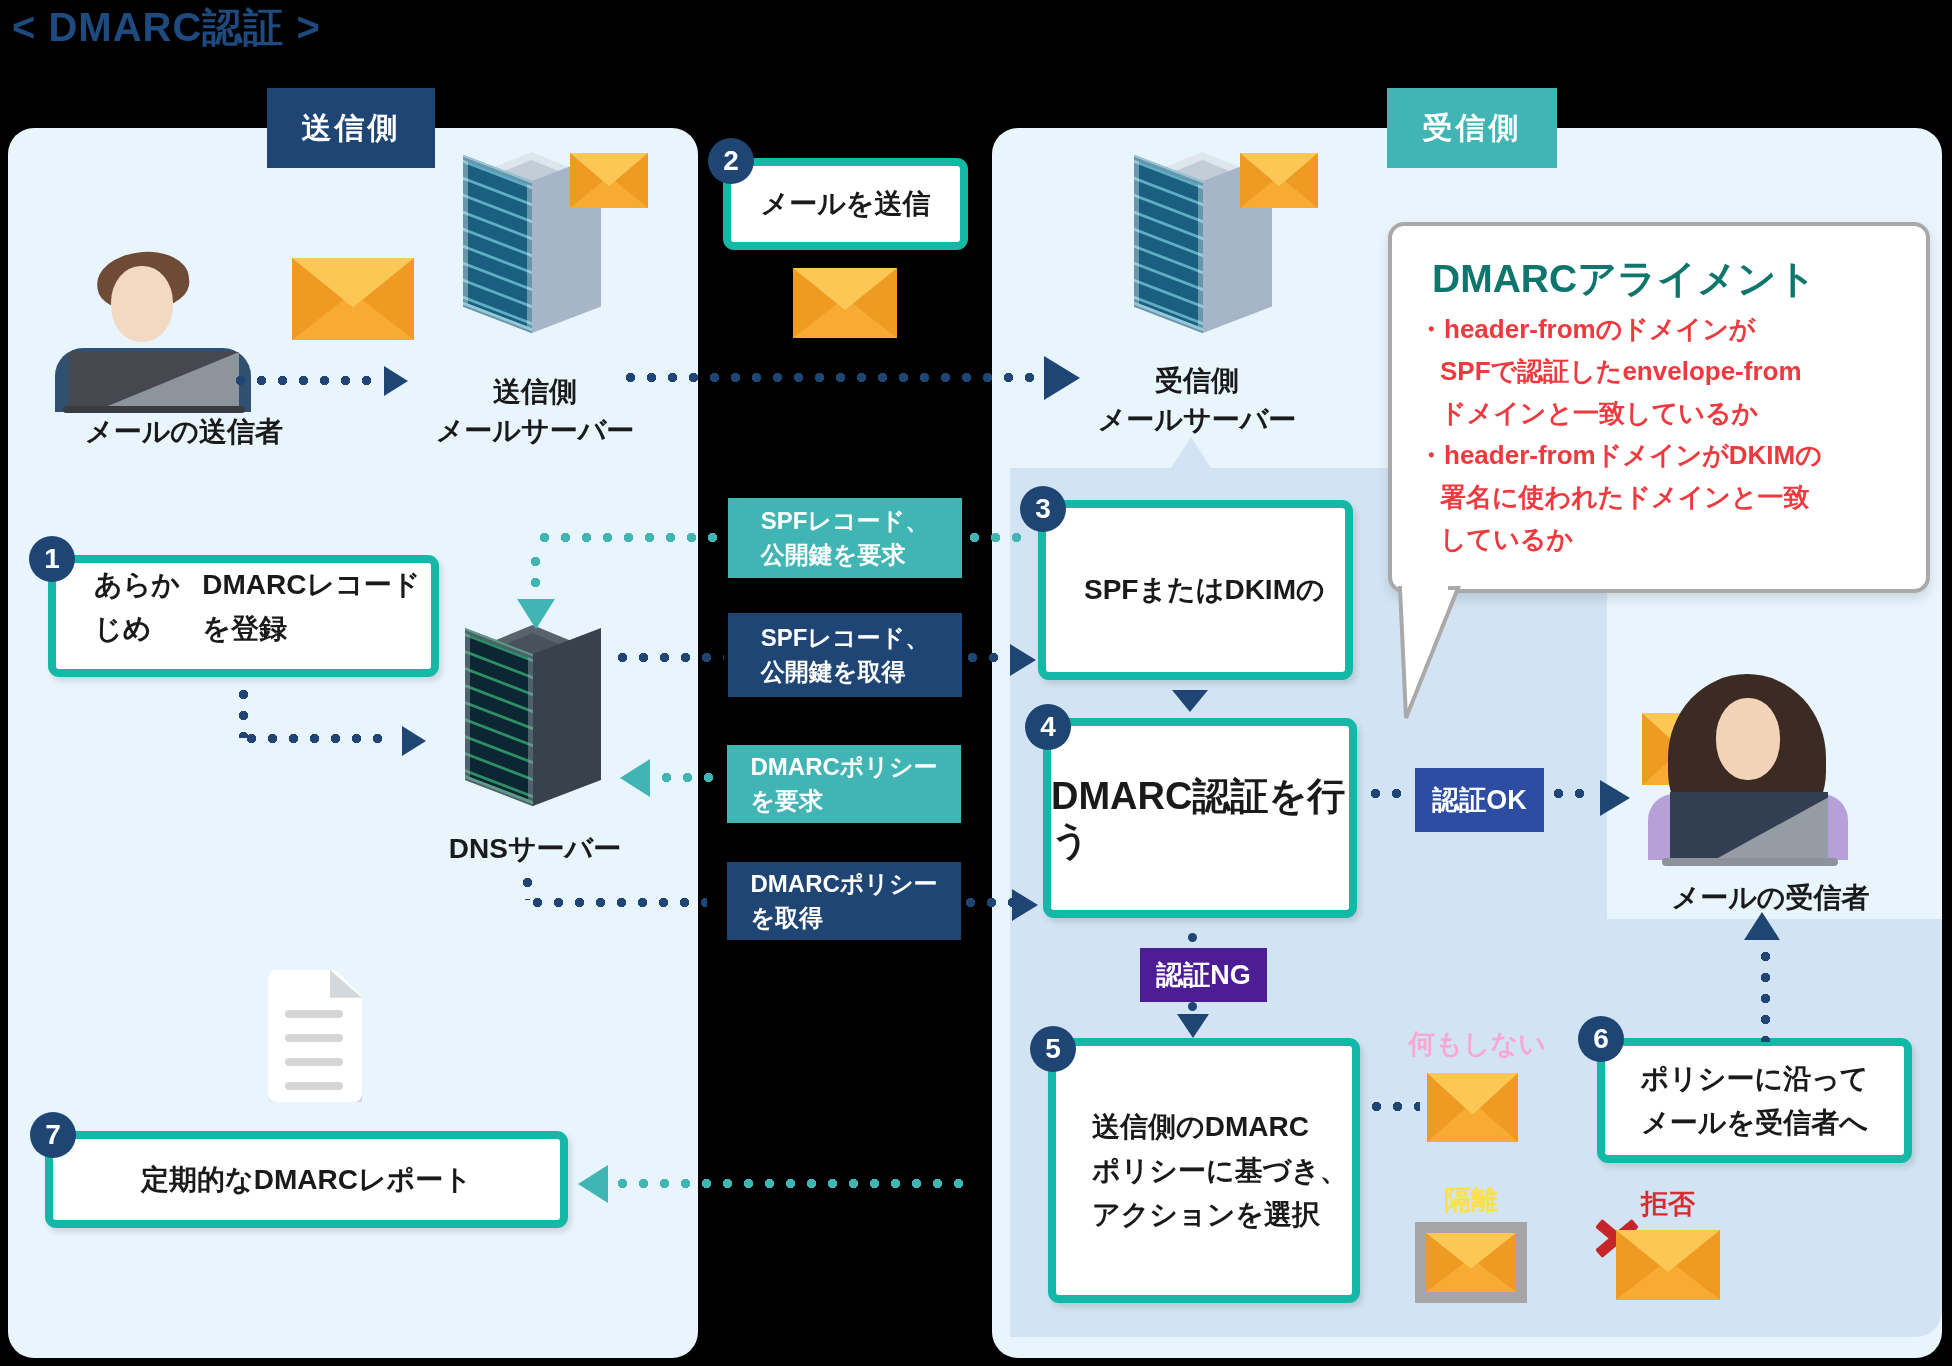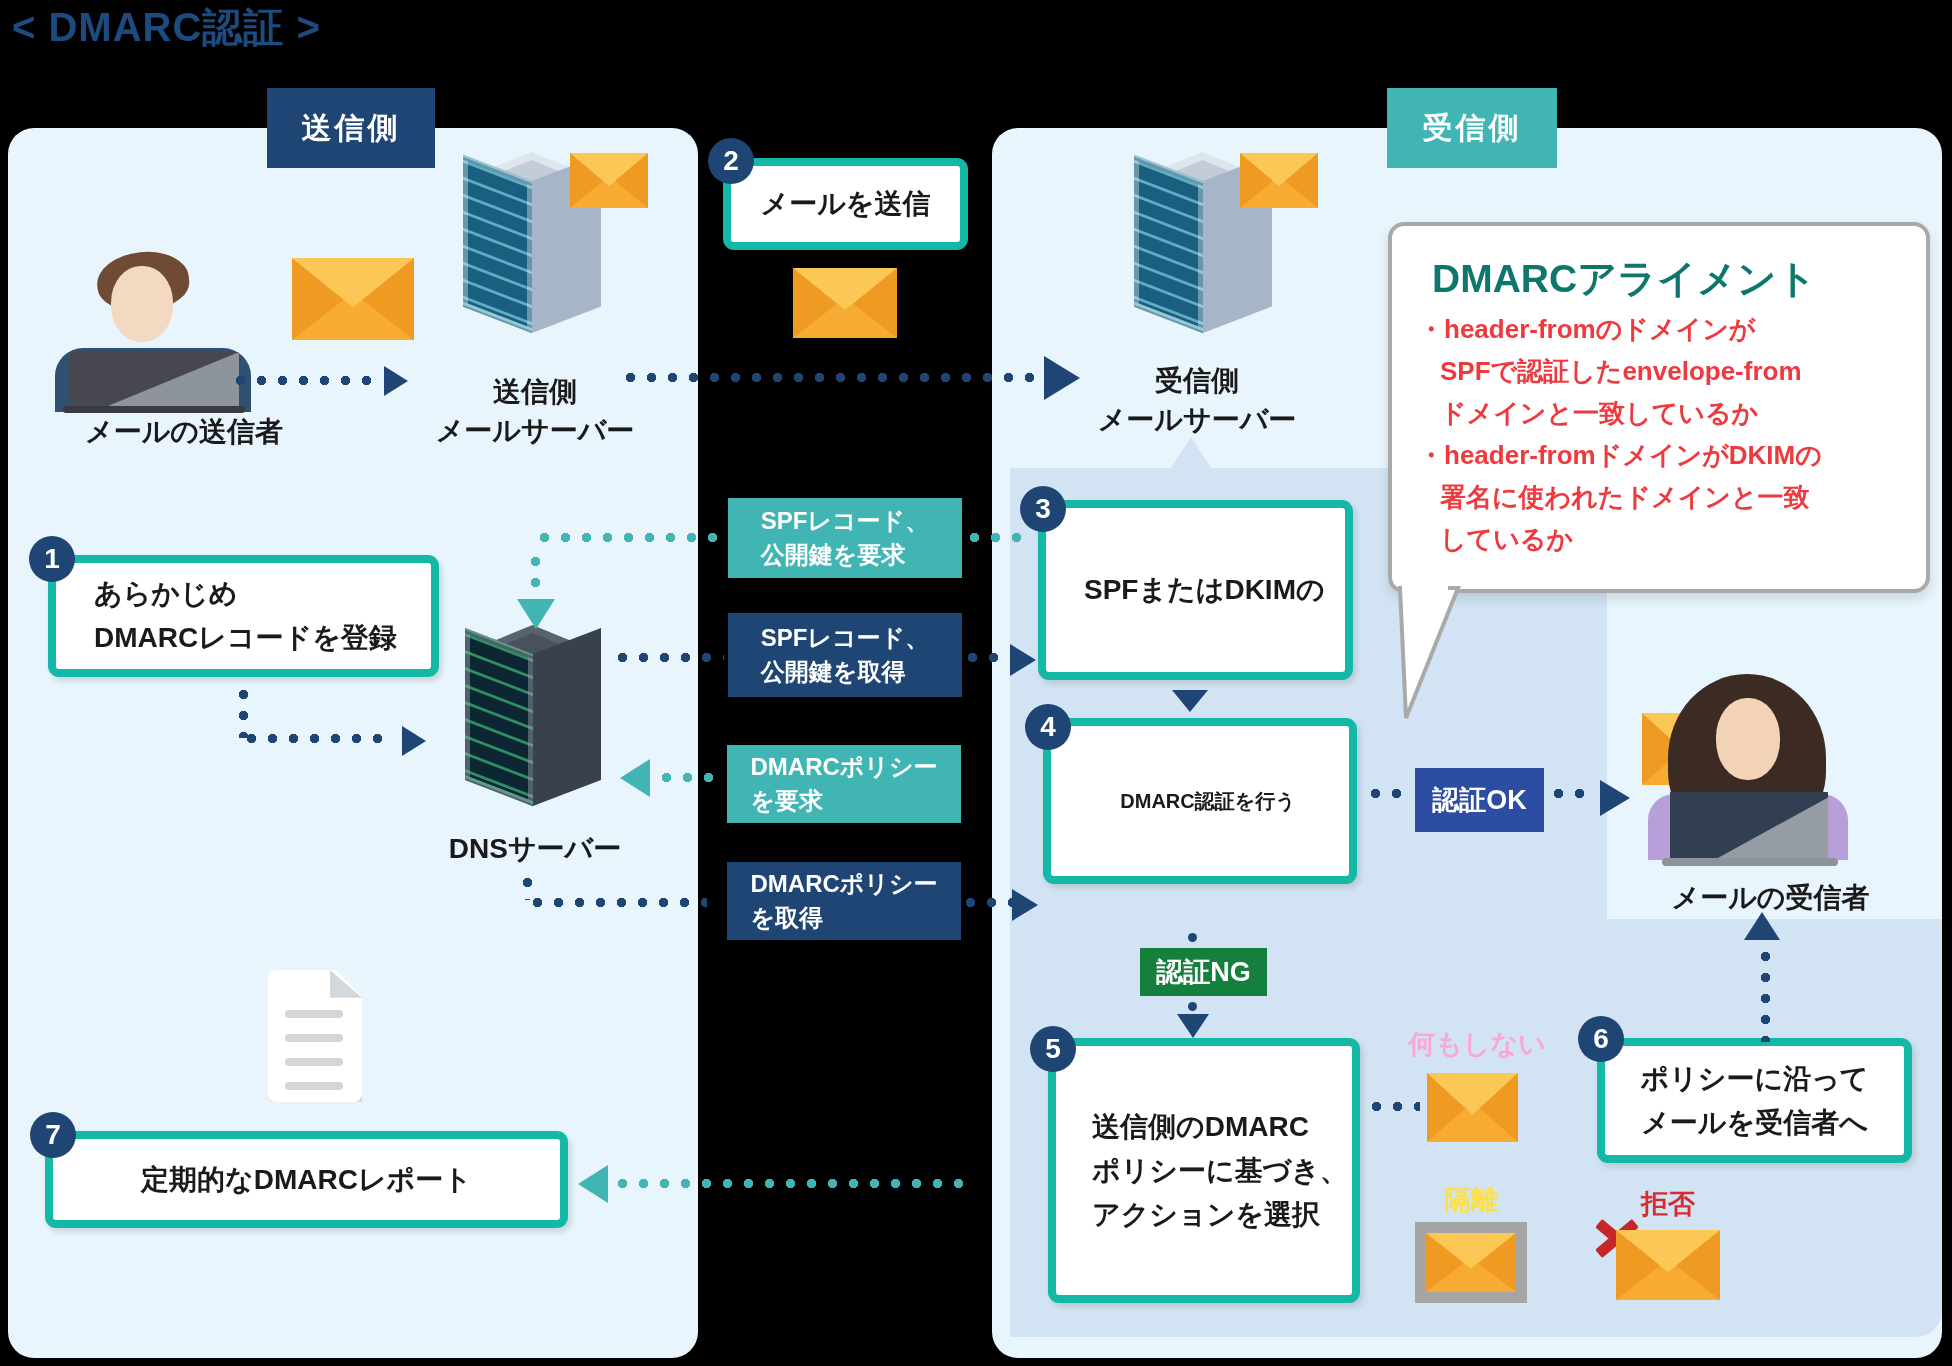--- a/index.html
+++ b/index.html
@@ -17,47 +17,47 @@
   
   #page-title{left:12px;top:0px;font-size:40px;color:#1d4b80;letter-spacing:1px;}
   .side-badge{display:flex;align-items:center;justify-content:center;color:#fff;font-size:30px;letter-spacing:3px;}
   #badge-sender{left:267px;top:88px;width:168px;height:80px;background:#1e4573;}
   #badge-receiver{left:1387px;top:88px;width:170px;height:80px;background:#41b4b4;}
 
   
   .step-box{background:#fff;border:8px solid #14b8a6;border-radius:11px;box-shadow:3px 4px 6px rgba(0,0,0,.13);box-sizing:border-box;}
   .num{width:46px;height:46px;border-radius:50%;background:#1e4573;color:#fff;font-size:28px;display:flex;align-items:center;justify-content:center;z-index:4;}
   .bx-txt{font-size:28px;line-height:44px;color:#1a1a1a;}
-  #box1{left:48px;top:555px;width:391px;height:122px;display:flex;flex-direction:column;justify-content:center;padding-left:38px;}
+  #box1{left:48px;top:555px;width:391px;height:122px;display:flex;flex-direction:row;justify-content:flex-end;padding-left:38px;}
   #num1{left:29px;top:536px;}
   #box2{left:723px;top:158px;width:245px;height:92px;display:flex;align-items:center;justify-content:center;}
   #num2{left:708px;top:138px;}
   #box3{left:1038px;top:500px;width:315px;height:180px;display:flex;flex-direction:column;justify-content:center;padding-left:38px;}
   #num3{left:1020px;top:486px;}
-  #box4{left:1043px;top:718px;width:314px;height:166px;display:flex;align-items:center;justify-content:center;font-size:20px;padding-left:16px;}
+  #box4{left:1043px;top:718px;width:314px;height:200px;display:flex;align-items:center;justify-content:center;font-size:38px;}
   #num4{left:1025px;top:704px;}
   #box5{left:1048px;top:1038px;width:312px;height:265px;display:flex;flex-direction:column;justify-content:center;padding-left:36px;}
   #num5{left:1030px;top:1026px;}
   #box6{left:1597px;top:1038px;width:315px;height:125px;display:flex;flex-direction:column;align-items:center;justify-content:center;line-height:43px;}
   #num6{left:1578px;top:1016px;}
   #box7{left:45px;top:1131px;width:523px;height:97px;display:flex;align-items:center;justify-content:center;}
   #num7{left:30px;top:1112px;}
 
   
   .flow-label{width:234px;display:flex;align-items:center;justify-content:center;color:#fff;font-size:24px;line-height:34px;}
   .flow-label .inner{text-align:left;}
   #lbl-spf-req{left:728px;top:498px;height:80px;background:#41b4b4;}
   #lbl-spf-get{left:728px;top:613px;height:84px;background:#1e4573;}
   #lbl-pol-req{left:727px;top:745px;height:78px;background:#41b4b4;}
   #lbl-pol-get{left:727px;top:862px;height:78px;background:#1e4573;}
 
   
   .result-badge{display:flex;align-items:center;justify-content:center;color:#fff;font-size:27px;}
   #badge-ok{left:1415px;top:768px;width:129px;height:64px;background:#2d4da3;}
-  #badge-ng{left:1140px;top:948px;width:127px;height:48px;background:#15803d;}
+  #badge-ng{left:1140px;top:948px;width:127px;height:54px;background:#4c1d95;}
   .outcome{font-size:27px;text-align:center;}
   #out-none{left:1402px;top:1026px;width:150px;color:#f9a8d4;}
   #out-quar{left:1415px;top:1182px;width:112px;color:#fde047;}
   #out-rej{left:1628px;top:1186px;width:80px;color:#da2b31;}
 
   
   .actor-label{font-size:28px;text-align:center;color:#1a1a1a;line-height:39px;}
   #lbl-mail-sender{left:34px;top:412px;width:300px;}
   #lbl-srv-sender{left:430px;top:372px;width:210px;}
   #lbl-srv-recv{left:1092px;top:361px;width:210px;}

